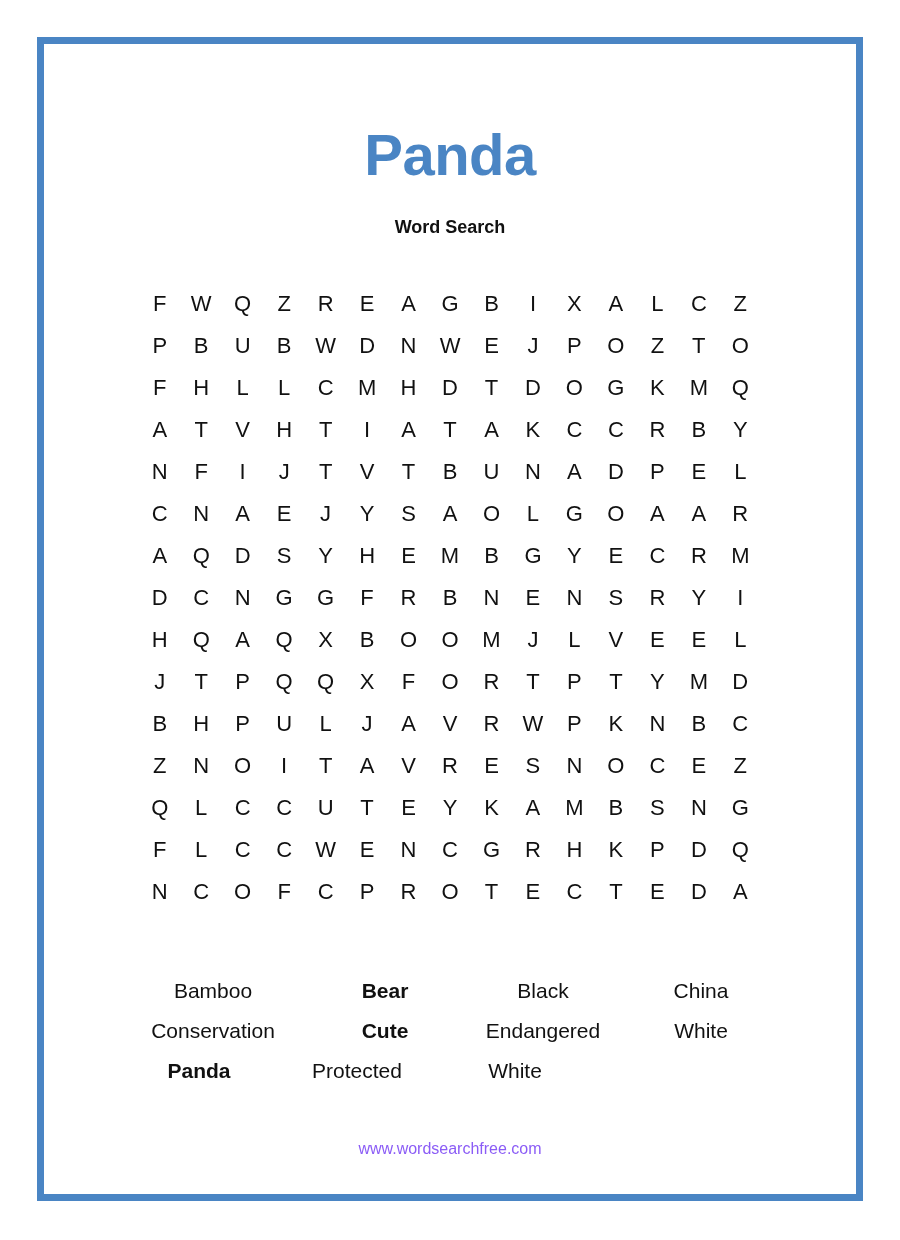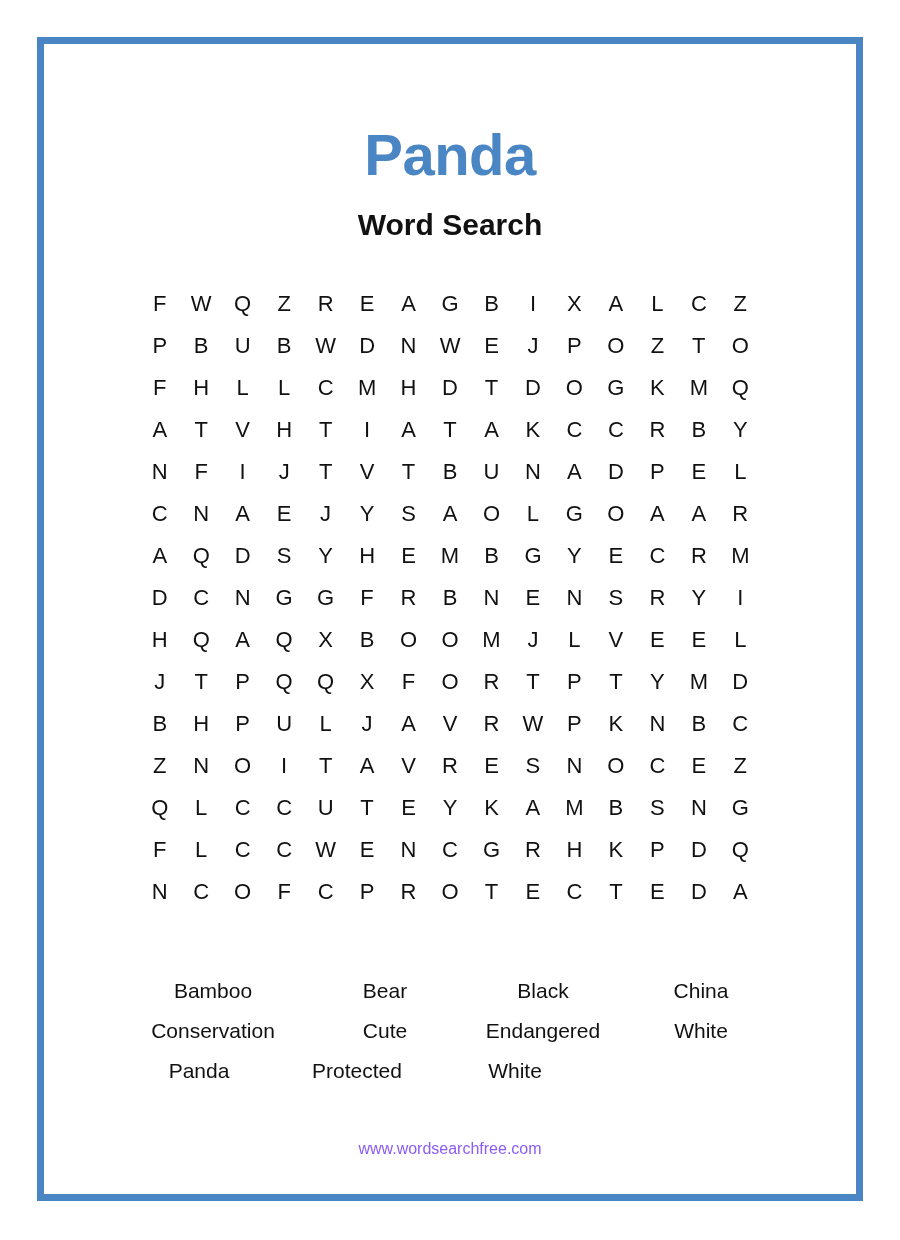--- a/index.html
+++ b/index.html
@@ -46,23 +46,23 @@
     margin: 0;
     padding-top: 82px;
     font-size: 58px;
     font-weight: bold;
     line-height: 1.0;
     letter-spacing: -0.5px;
     color: #4a85c4;
     font-family: "Liberation Sans", sans-serif;
   }
   #puzzle-subtitle {
-    margin: 8px;
+    margin: 16px;
     padding-top: 18px;
-    font-size: 30px;
+    font-size: 18px;
     font-weight: bold;
     line-height: 1.0;
     color: #111111;
     font-family: "Liberation Sans", sans-serif;
   }
 
   
   #letter-grid {
     position: absolute;
     left: 139px;
@@ -98,21 +98,21 @@
   }
   .word-cell {
     text-align: center;
     font-size: 21px;
     color: #111111;
     line-height: 40px;
     font-family: "Liberation Sans", sans-serif;
     margin-top: 42px;
   }
   .word-col-0 { width: 186px; }
-  .word-col-1 { width: 158px; }
+  .word-col-1 { width: 158px; font-weight: bold; }
   .word-col-2 { width: 158px; }
   .word-col-3 { width: 158px; text-align: center; }
 
   
   #footer {
     position: absolute;
     left: 44px;
     top: 1140px;
     width: 812px;
     text-align: center;

